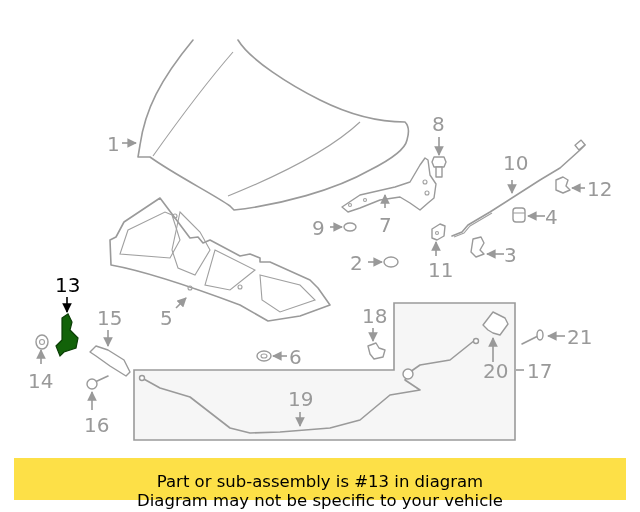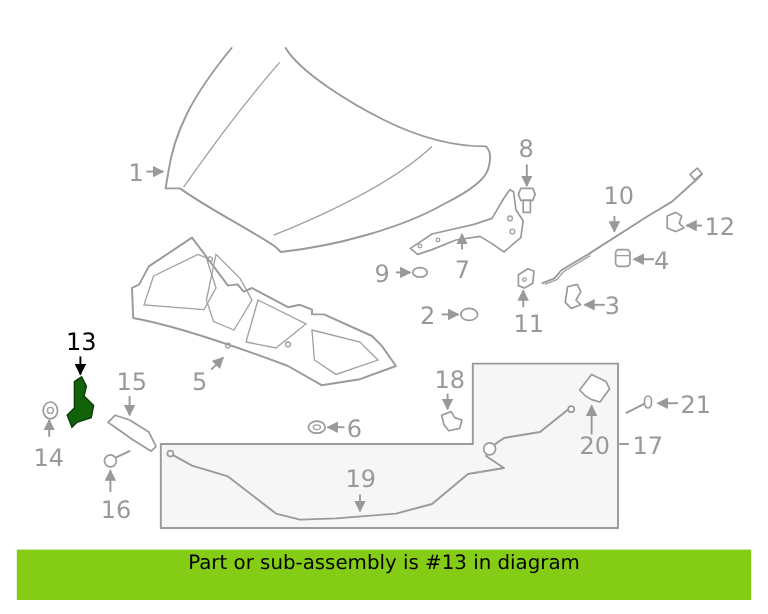--- a/index.html
+++ b/index.html
@@ -4,22 +4,22 @@
 <style>
   html, body { margin:0; padding:0; background:#ffffff; }
   body { width:640px; height:512px; position:relative; overflow:hidden; font-family:"DejaVu Sans", sans-serif; }
   #diagram { position:absolute; left:0; top:0; width:640px; height:460px; }
   .lbl { font-family:"DejaVu Sans", sans-serif; font-size:20px; fill:#999999; }
   .lbl.hl { fill:#000000; }
   .ln { stroke:#9a9a9a; fill:none; stroke-width:1.6; stroke-linejoin:round; stroke-linecap:round; }
   .thin { stroke:#a0a0a0; fill:none; stroke-width:1.1; }
   .part { stroke:#9a9a9a; fill:#ffffff; stroke-width:1.4; stroke-linejoin:round; }
   .arrow { stroke:#999; stroke-width:1.6; fill:none; }
-  #banner { position:absolute; left:14px; top:458px; width:612px; height:42px; background:#84cc16;
-            color:#000; text-align:center; font-size:16.5px; line-height:19px; padding-top:1px; box-sizing:border-box; }
+  #banner { position:absolute; left:14px; top:458px; width:612px; height:42px; background:#fde047;
+            color:#000; text-align:center; font-size:16.5px; line-height:19px; padding-top:14px; box-sizing:border-box; }
   #banner div { white-space:nowrap; }
 </style>
 </head>
 <body>
 
 <svg id="diagram" viewBox="0 0 640 460" xmlns="http://www.w3.org/2000/svg">
   <defs>
     <marker id="arr" viewBox="0 0 10 10" refX="9" refY="5" markerWidth="6" markerHeight="6" orient="auto-start-reverse">
       <path d="M0,0 L10,5 L0,10 z" fill="#999"></path>
     </marker>
@@ -163,13 +163,14 @@
     <text class="lbl" x="527" y="378">17</text>
     <text class="lbl" x="362" y="323">18</text>
     <text class="lbl" x="288" y="406">19</text>
     <text class="lbl" x="483" y="378">20</text>
     <text class="lbl" x="567" y="344">21</text>
   </g>
 </svg>
 
 <div id="banner">
   <div>Part or sub-assembly is #13 in diagram</div>
+  <div>Diagram may not be specific to your vehicle</div>
 </div>
 
 </body></html>

